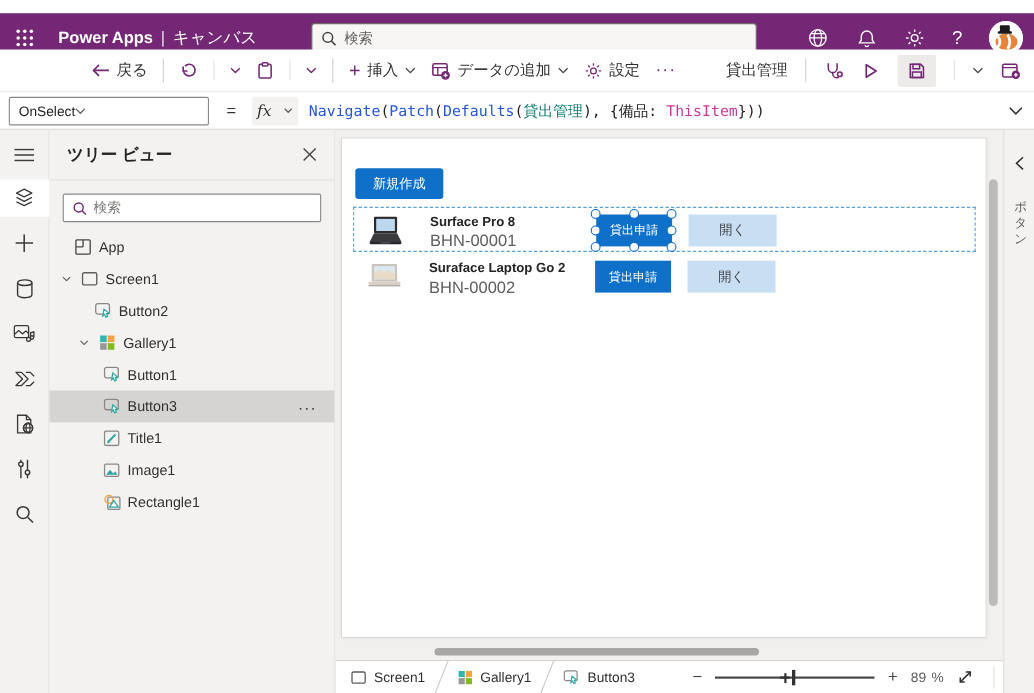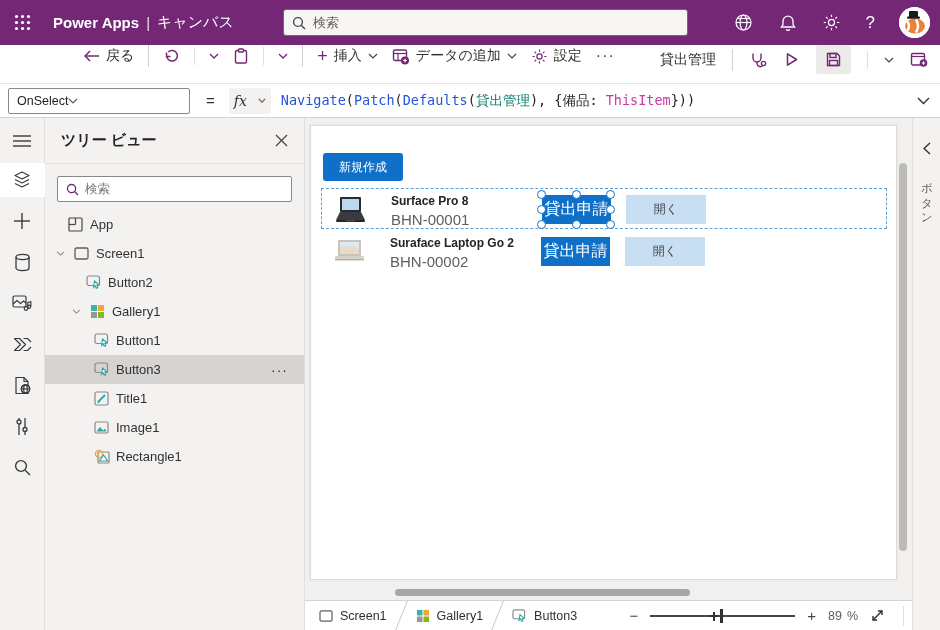--- a/index.html
+++ b/index.html
@@ -1,33 +1,33 @@
 <!DOCTYPE html>
 <html><head>
 <meta charset="utf-8">
 <style>
   * { margin:0; padding:0; box-sizing:border-box; }
   html,body { width:940px; height:630px; font-family:"Liberation Sans", sans-serif; background:#fff; overflow:hidden; }
 
   
-  .header { position:absolute; left:0; top:0; width:940px; height:45px; background:#742774; display:flex; align-items:center; color:#fff; }
+  .header { position:absolute; left:0; top:12px; width:940px; height:45px; background:#742774; display:flex; align-items:center; color:#fff; }
   .waffle { width:45px; height:45px; display:flex; align-items:center; justify-content:center; cursor:pointer; }
   .htitle { font-size:15px; margin-left:8px; white-space:nowrap; display:flex; gap:7px; align-items:center; }
   .htitle .prod { font-weight:700; }
   .htitle .sep { opacity:.85; }
   .hsearch { position:absolute; left:283px; top:9px; width:405px; height:27px; background:#f7f6f5; border:1px solid #6d6a68; border-radius:3px; display:flex; align-items:center; padding:0 8px; gap:7px; }
   .hsearch input { border:none; outline:none; background:transparent; font-size:13px; color:#323130; width:100%; font-family:"Liberation Sans",sans-serif; }
   .hsearch input::placeholder { color:#605e5c; }
   .hright { position:absolute; right:0; top:0; height:45px; display:flex; align-items:center; gap:24px; padding-right:10px; }
   .hicon { width:20px; height:20px; display:flex; align-items:center; justify-content:center; cursor:pointer; }
   .help-q { font-size:17px; color:#fff; cursor:pointer; }
   .avatar { width:31px; height:31px; border-radius:50%; background:#fff; overflow:hidden; display:flex; align-items:center; justify-content:center; cursor:pointer; }
 
   
-  .toolbar { position:absolute; left:0; top:45px; width:940px; height:39px; background:#fff; border-bottom:1px solid #e8e6e4; display:flex; align-items:flex-start; font-size:14px; color:#323130; }
+  .toolbar { position:absolute; left:0; top:45px; width:940px; height:39px; background:#fff; border-bottom:1px solid #e8e6e4; display:flex; align-items:center; font-size:14px; color:#323130; }
   .tb-left { display:flex; align-items:center; margin-left:84px; gap:14px; }
   .tb-item { display:flex; align-items:center; gap:6px; cursor:pointer; white-space:nowrap; }
   .tb-div { width:1px; height:22px; background:#d2d0ce; }
   .tb-thin { width:1px; height:18px; background:#e1dfdd; }
   .chev { display:flex; align-items:center; }
   .purple { color:#742774; }
   .tb-right { margin-left:auto; display:flex; align-items:center; gap:16px; padding-right:12px; }
   .save-tile { background:#edebe9; border-radius:2px; padding:6px 9px; display:flex; align-items:center; cursor:pointer; }
   .dots { color:#742774; font-size:16px; letter-spacing:1px; cursor:pointer; }
 
@@ -67,21 +67,21 @@
   .center { width:607px; display:flex; flex-direction:column; }
   .viewport { position:relative; height:482px; background:#f1f0ef; overflow:hidden; }
   .canvas { position:absolute; left:5px; top:7px; width:587px; height:455px; background:#fff; border:1px solid #dcdad8; box-shadow:0 0 4px rgba(0,0,0,.06); }
   .newbtn { position:absolute; left:12px; top:27px; width:80px; height:28px; background:#0e70c8; color:#fff; font-size:12px; border:none; border-radius:3px; cursor:pointer; font-family:"Liberation Sans",sans-serif; }
   .grow { position:absolute; left:10px; width:566px; height:41px; }
   .grow.sel-row { border:1px dashed #5a9fd6; }
   .g-img { position:absolute; left:12px; top:7px; width:33px; height:27px; }
   .g-texts { position:absolute; left:69px; top:5px; }
   .g-title { font-size:12px; font-weight:700; color:#252423; white-space:nowrap; }
   .g-code { font-size:15px; color:#605e5c; margin-top:3px; }
-  .lendbtn { position:absolute; left:220px; top:6px; width:69px; height:29px; background:#0e70c8; color:#fff; font-size:16px; border:none; cursor:pointer; font-family:"Liberation Sans",sans-serif; }
+  .lendbtn { position:absolute; left:220px; top:6px; width:69px; height:29px; background:#0e70c8; color:#fff; font-size:11px; border:none; cursor:pointer; font-family:"Liberation Sans",sans-serif; }
   .openbtn { position:absolute; left:304px; top:6px; width:80px; height:29px; background:#c8def2; color:#404347; font-size:12px; border:none; cursor:pointer; font-family:"Liberation Sans",sans-serif; }
   .handle { position:absolute; width:9px; height:9px; border-radius:50%; background:#fff; border:1.6px solid #1070ca; z-index:3; }
   .vscroll { position:absolute; right:5px; top:45px; width:8px; height:388px; background:#bdbbb9; border-radius:4px; cursor:pointer; }
   .hscroll { position:absolute; left:90px; top:471px; width:295px; height:7px; background:#a8a6a4; border-radius:4px; cursor:pointer; }
 
   .bottombar { height:30px; background:#fff; border-top:1px solid #d6d4d2; display:flex; align-items:center; font-size:12.5px; color:#323130; }
   .bc { display:flex; align-items:center; gap:7px; padding:0 14px; height:100%; cursor:pointer; white-space:nowrap; }
   .bc-sep { height:29px; border-left:1px solid #c8c6c4; transform:skewX(-22deg); }
   .zoomctl { margin-left:auto; display:flex; align-items:center; gap:12px; padding-right:8px; }
   .zminus,.zplus { font-size:15px; color:#484644; cursor:pointer; line-height:1; }

